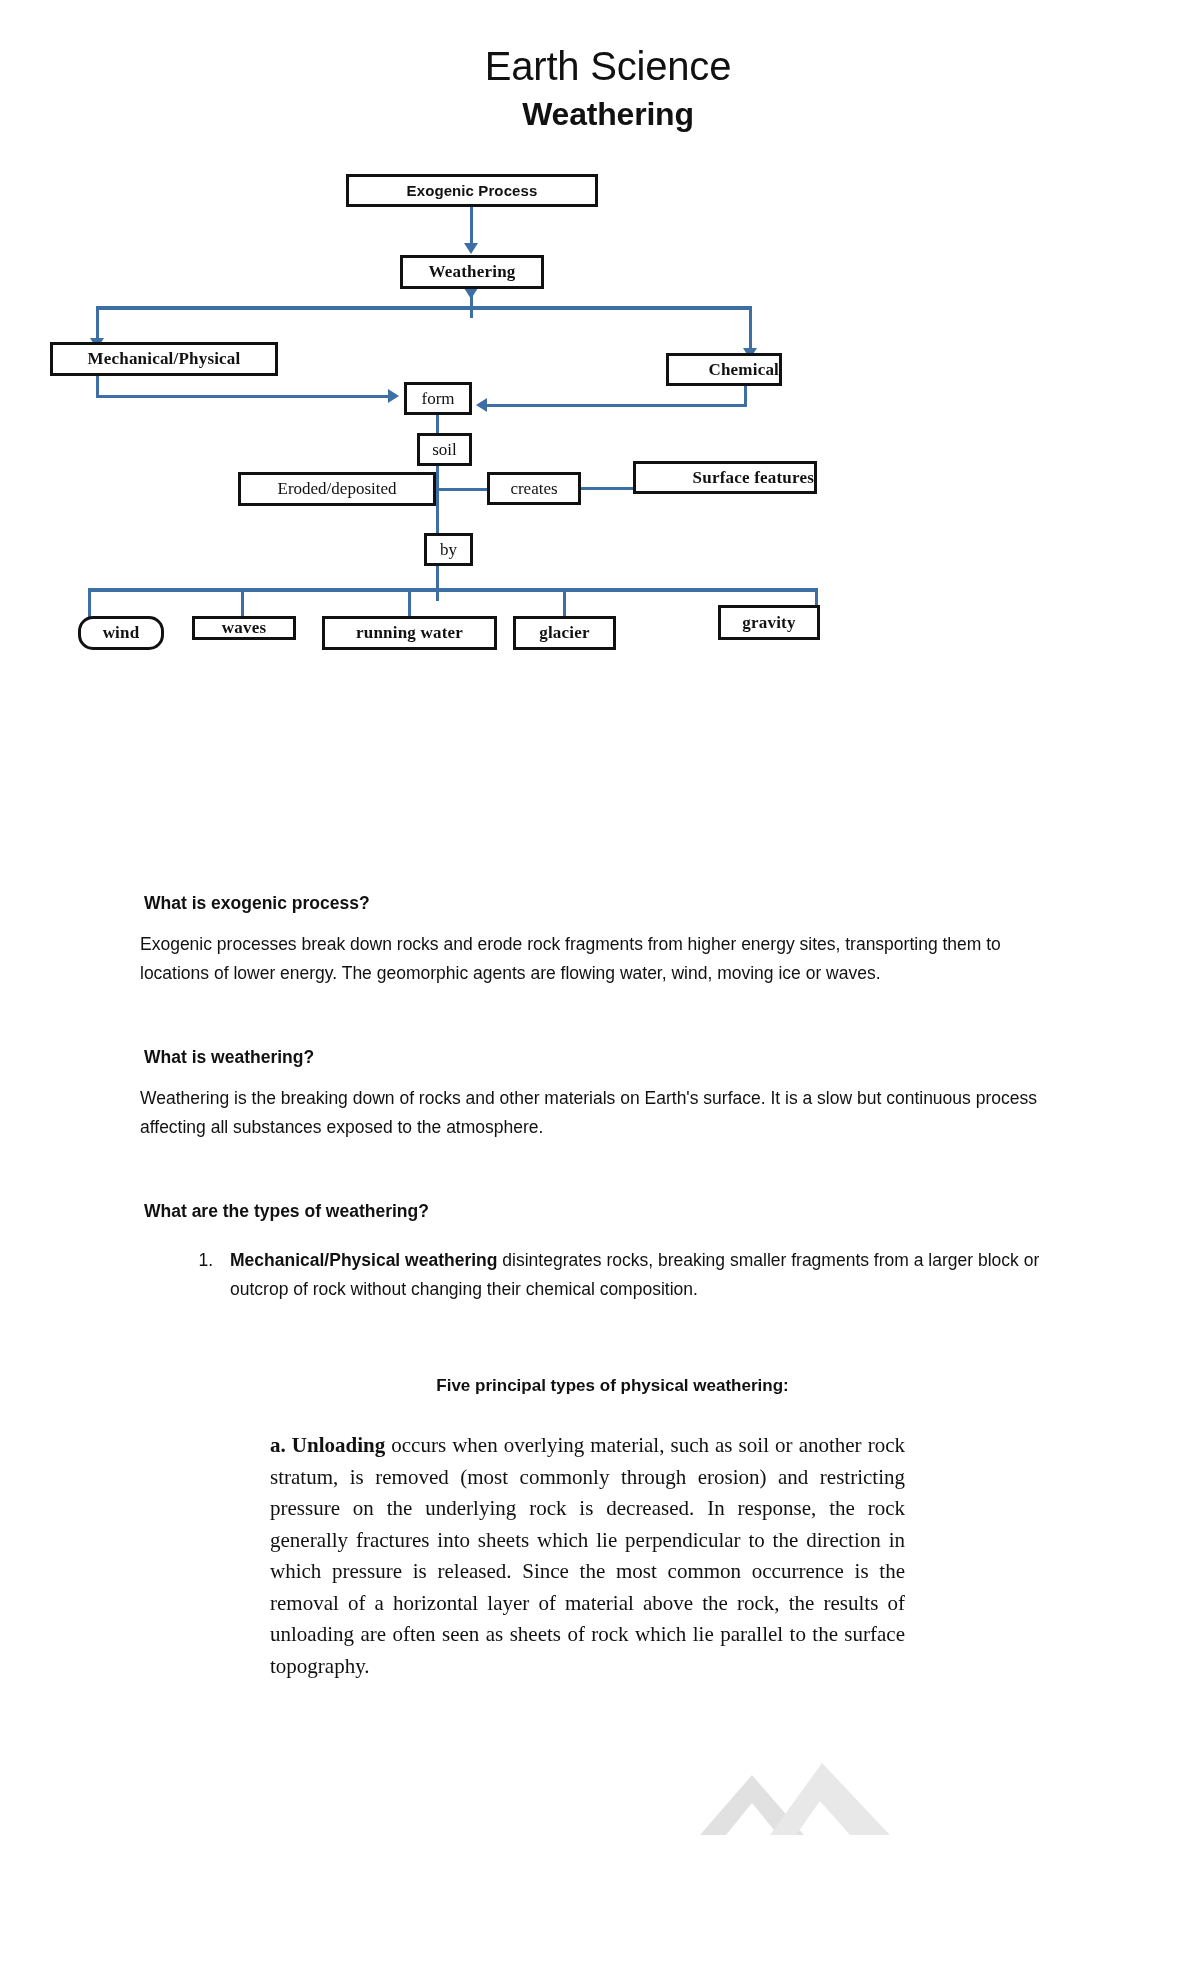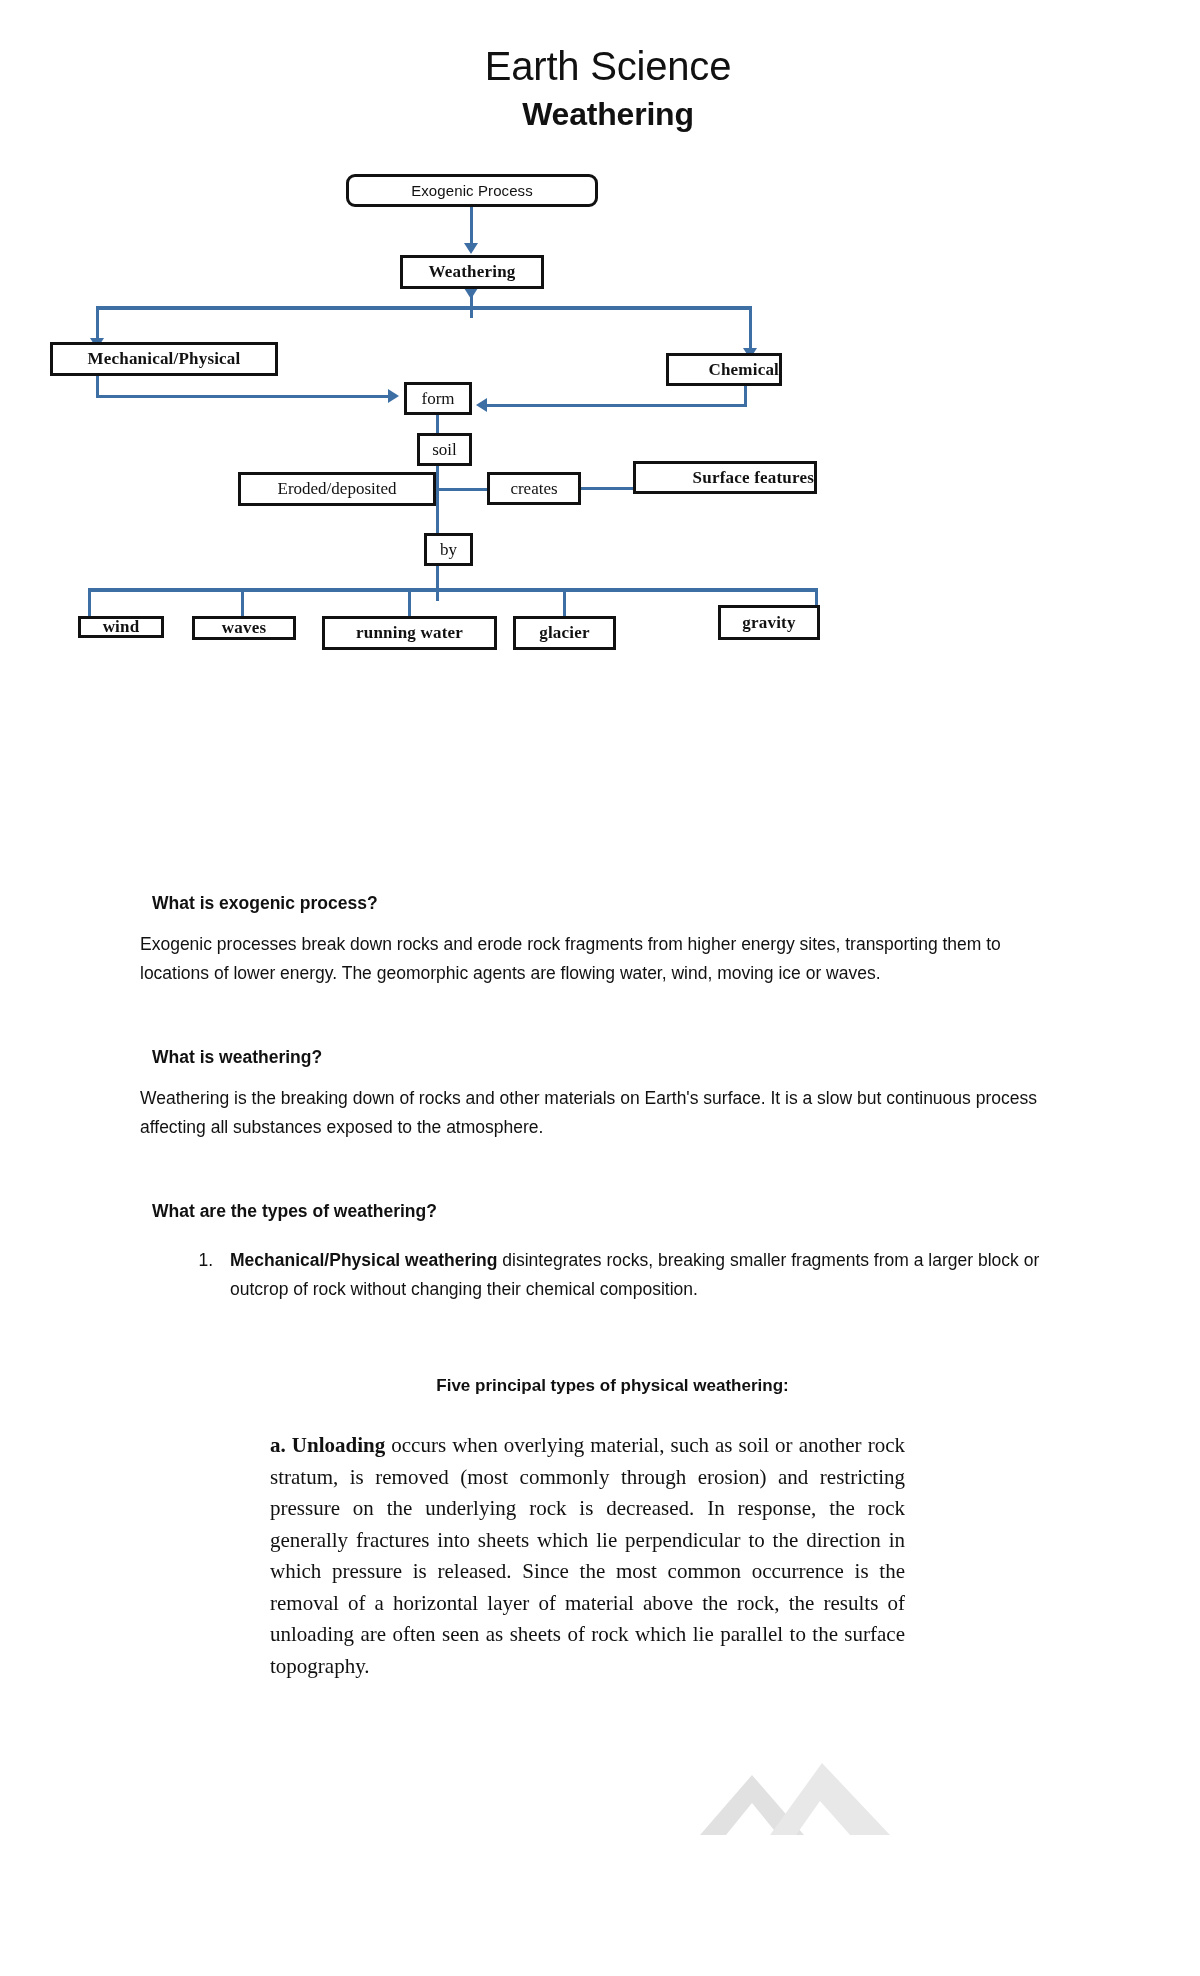--- a/index.html
+++ b/index.html
@@ -56,24 +56,23 @@
     display: flex;
     align-items: center;
     justify-content: center;
     text-align: center;
     white-space: nowrap;
     z-index: 3;
   }
   .node span { display: block; }
   .node-sans {
     font-family: "Liberation Sans", sans-serif;
-    font-weight: 400;
+    font-weight: 700;
     font-size: 15px;
     letter-spacing: 0.1px;
-    border-radius: 9px;
   }
   .node-serif {
     font-family: "Liberation Serif", serif;
     font-weight: 700;
     font-size: 17px;
     letter-spacing: 0.2px;
   }
   .node-serif-light {
     font-family: "Liberation Serif", serif;
     font-weight: 400;
@@ -124,21 +123,21 @@
     position: absolute;
     left: 140px;
     top: 890px;
     width: 905px;
   }
   .q-head {
     font-family: "Liberation Sans", sans-serif;
     font-size: 17.5px;
     font-weight: 700;
     line-height: 26px;
-    margin: 0 0 14px 12px;
+    margin: 0 0 14px 4px;
   }
   .para {
     font-family: "Liberation Sans", sans-serif;
     font-size: 17.5px;
     font-weight: 400;
     line-height: 29px;
     margin: 0;
   }
   .gap-lg { height: 56px; }
 
@@ -266,21 +265,21 @@
   <div class="vline" style="left:436px; top:406px; height:35px;"></div>
 
   <div class="hline thick" style="left:88px; top:428px; width:730px;"></div>
 
   <div class="vline" style="left:88px; top:428px; height:30px;"></div>
   <div class="vline" style="left:241px; top:428px; height:30px;"></div>
   <div class="vline" style="left:408px; top:428px; height:30px;"></div>
   <div class="vline" style="left:563px; top:428px; height:30px;"></div>
   <div class="vline" style="left:815px; top:428px; height:18px;"></div>
 
-  <div class="node node-serif" style="left:78px; top:456px; width:86px; height:22px;">
+  <div class="node node-serif" style="left:78px; top:456px; width:86px; height:34px;border-radius:15px;">
     <span>wind</span>
   </div>
   <div class="node node-serif" style="left:192px; top:456px; width:104px; height:24px;">
     <span>waves</span>
   </div>
   <div class="node node-serif" style="left:322px; top:456px; width:175px; height:34px;">
     <span>running water</span>
   </div>
   <div class="node node-serif" style="left:513px; top:456px; width:103px; height:34px;">
     <span>glacier</span>

